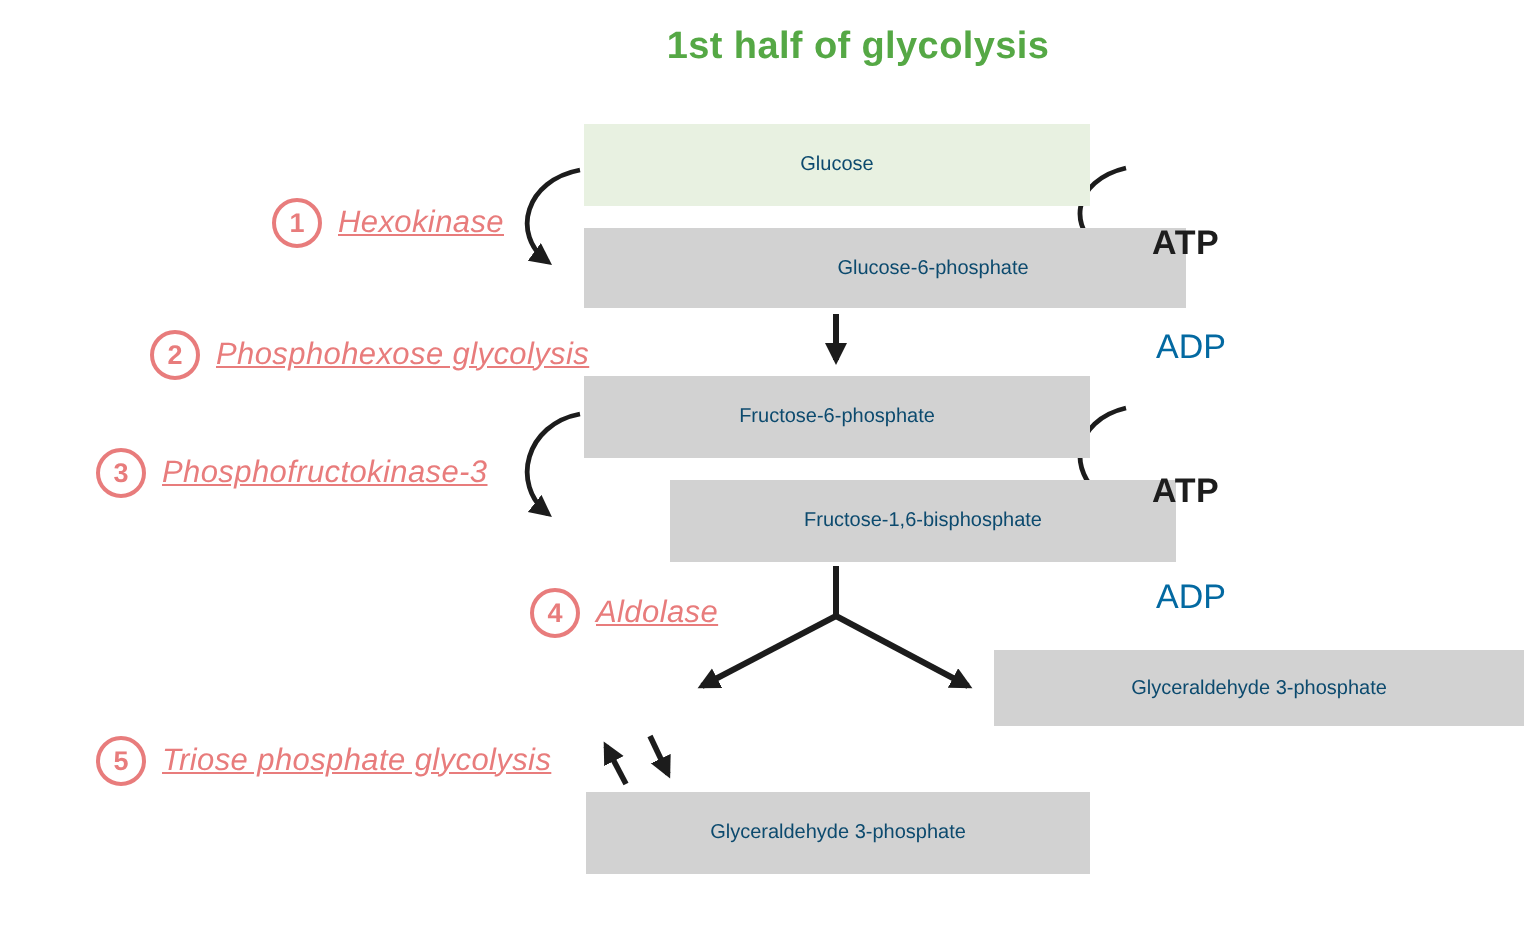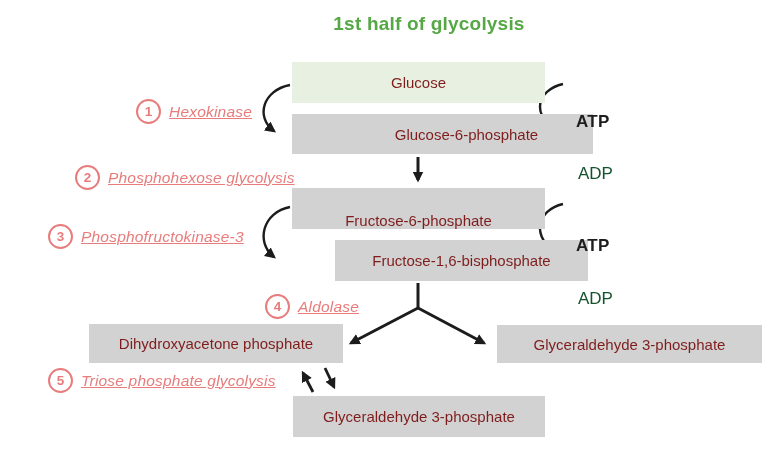--- a/index.html
+++ b/index.html
@@ -8,33 +8,33 @@
     font-family:"Liberation Sans", sans-serif; overflow:hidden;
   }
   .arrow-layer { position:absolute; left:0; top:0; pointer-events:none; }
   .title {
     position:absolute; left:0; top:13px; width:858px; margin:0;
     text-align:center; font-size:19px; font-weight:bold; color:#55a845;
     letter-spacing:0.2px;
   }
   .box {
     position:absolute; display:flex; align-items:center; justify-content:center;
-    background:#d2d2d2; color:#7f1d1d; font-size:15px; text-align:center;
+    background:#d2d2d2; color:#0c4a6e; font-size:10px; text-align:center;
   }
   .box.green { background:#e8f1e1; }
   .enzyme { position:absolute; display:flex; align-items:center; gap:8px; color:#e87c7c; white-space:nowrap; }
   .enzyme .num {
     width:21px; height:21px; border:2px solid #e87c7c; border-radius:50%;
     display:flex; align-items:center; justify-content:center;
     font-weight:bold; font-size:13.5px; flex:none; font-style:normal;
   }
   .enzyme .ename { font-style:italic; font-size:15.5px; letter-spacing:0.2px;text-decoration:underline; }
   .cof { position:absolute; font-size:17px; white-space:nowrap;margin-top:40px; }
   .cof.atp { font-weight:bold; color:#1d1d1d; letter-spacing:0.3px; }
-  .cof.adp { color:#14532d; }
+  .cof.adp { color:#0369a1; }
 </style>
 </head>
 <body>
 
 <div class="stage">
 
   <svg class="arrow-layer" width="768" height="467" viewBox="0 0 768 467" aria-hidden="true">
     <defs>
       <marker id="ah" markerUnits="userSpaceOnUse" markerWidth="12" markerHeight="12" refX="8.5" refY="5.5" orient="auto">
         <path d="M0,0 L11,5.5 L0,11 Z" fill="#1c1c1c"></path>
@@ -62,28 +62,25 @@
   </svg>
 
   <h1 class="title">1st half of glycolysis</h1>
 
   <div class="box green" style="left:292px; top:62px; width:253px; height:41px;">
     <span>Glucose</span>
   </div>
   <div class="box" style="left:292px; top:114px; width:253px; height:40px;padding-left:48px;">
     <span>Glucose-6-phosphate</span>
   </div>
-  <div class="box" style="left:292px; top:188px; width:253px; height:41px;align-items:flex-end;">
+  <div class="box" style="left:292px; top:188px; width:253px; height:41px;">
     <span>Fructose-6-phosphate</span>
   </div>
   <div class="box" style="left:292px; top:240px; width:253px; height:41px;margin-left:43px;">
     <span>Fructose-1,6-bisphosphate</span>
-  </div>
-  <div class="box" style="left:89px; top:324px; width:254px; height:39px;">
-    <span>Dihydroxyacetone phosphate</span>
   </div>
   <div class="box" style="left:497px; top:325px; width:265px; height:38px;">
     <span>Glyceraldehyde 3-phosphate</span>
   </div>
   <div class="box" style="left:293px; top:396px; width:252px; height:41px;">
     <span>Glyceraldehyde 3-phosphate</span>
   </div>
 
   <div class="enzyme" style="left:136px; top:99px;">
     <span class="num">1</span>

